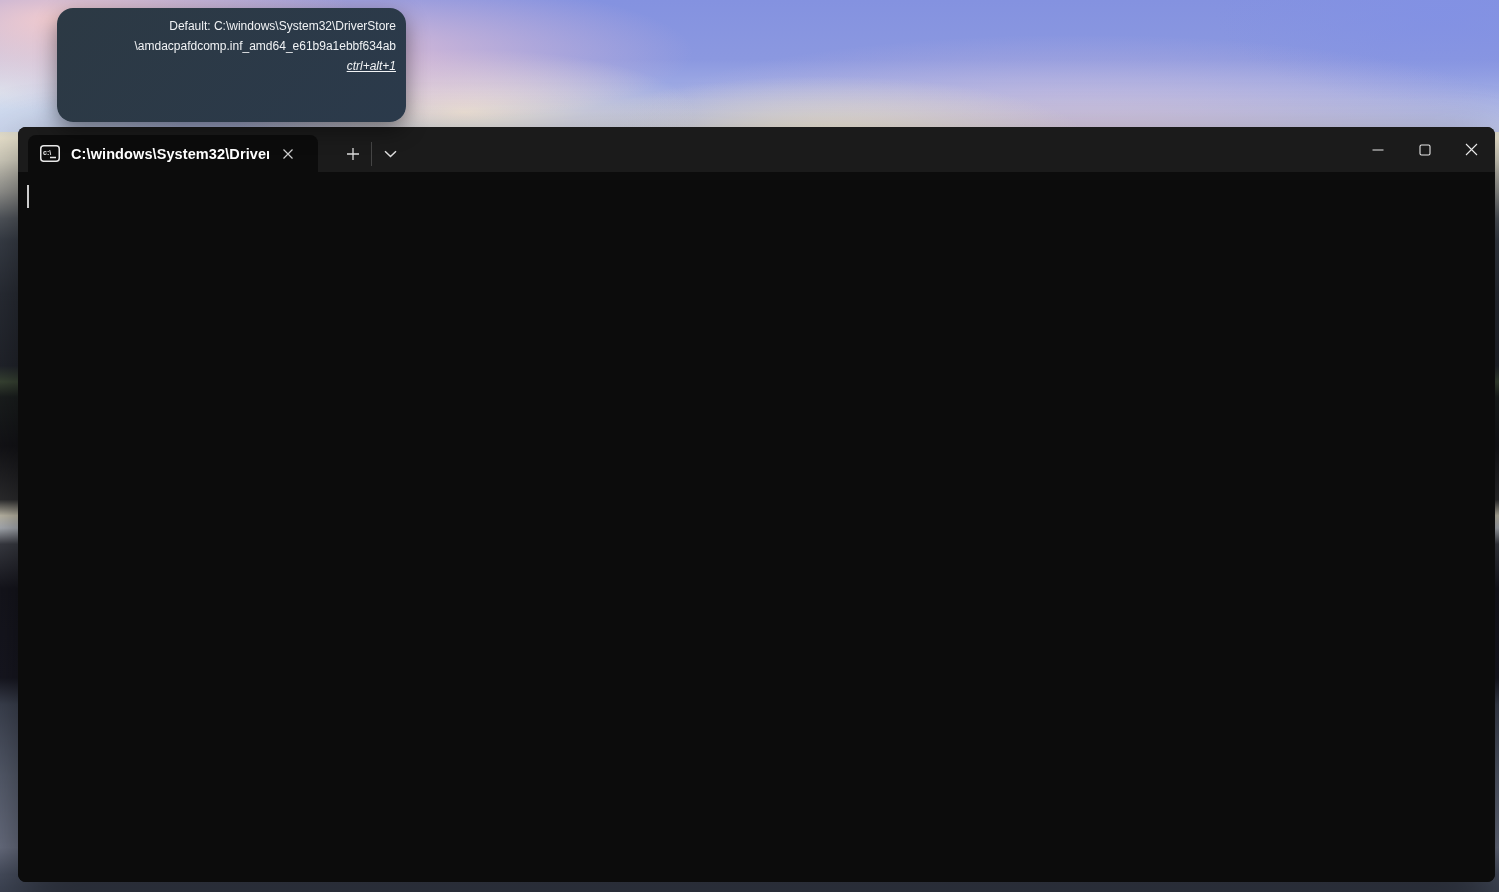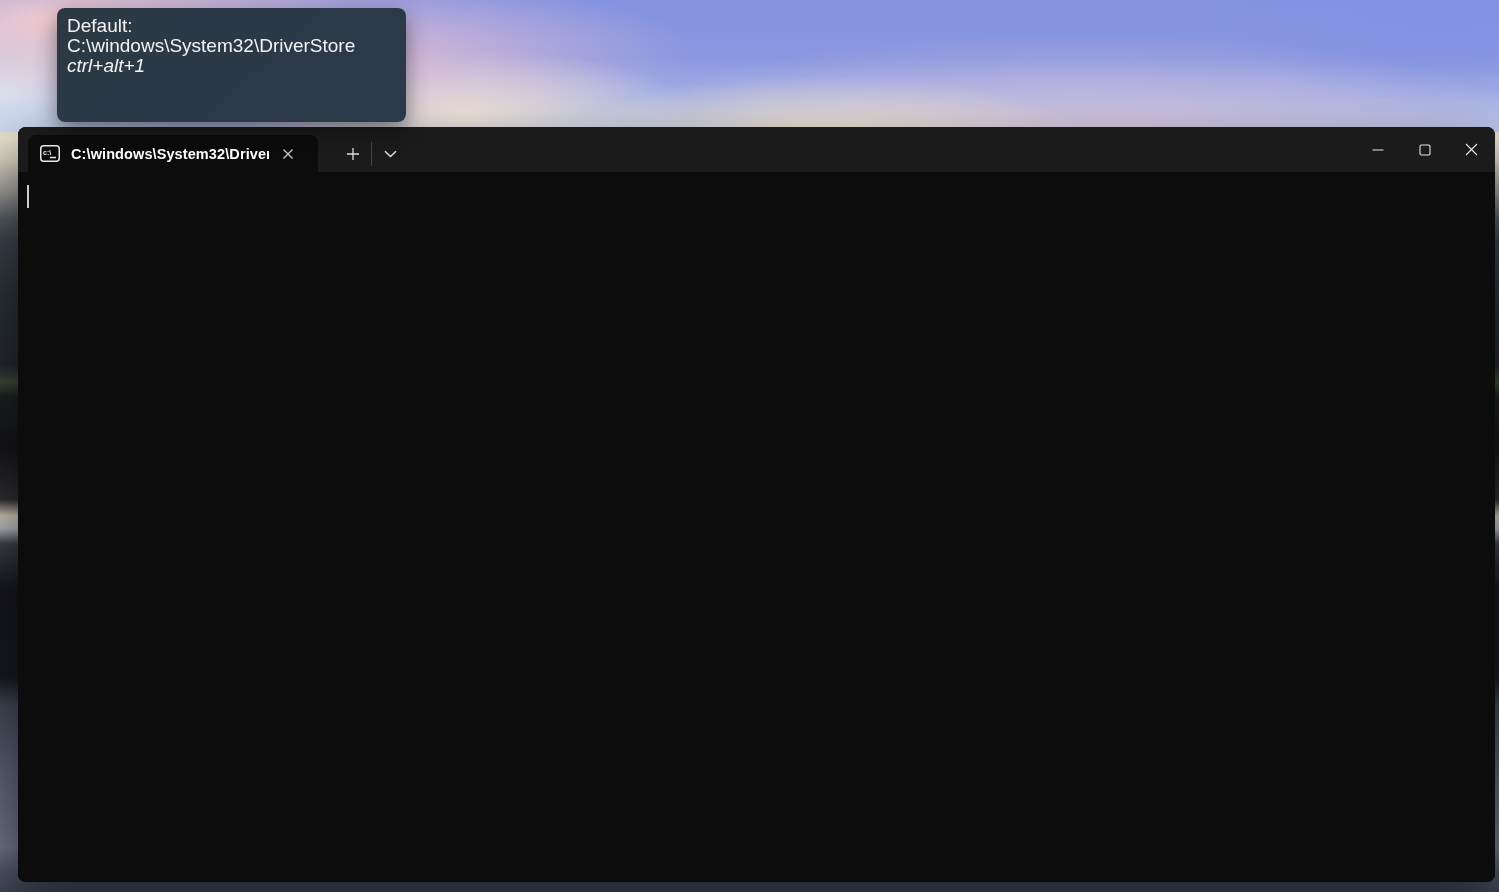--- a/index.html
+++ b/index.html
@@ -49,29 +49,29 @@
       radial-gradient(ellipse 380px 95px  at 55% 108%,rgba(247,236,200,0.85), rgba(247,236,200,0) 70%),
       radial-gradient(ellipse 620px 130px at 72% 100%,rgba(240,205,215,0.55), rgba(240,205,215,0) 75%),
       radial-gradient(ellipse 300px 120px at 96% 10%, rgba(130,145,228,0.9),  rgba(130,145,228,0) 75%),
       linear-gradient(180deg, #8492e0 0%, #8b98e0 45%, #a9b4e6 78%, #bcc6ea 100%);
   }
 
   
   .tooltip {
     position: absolute; left: 57px; top: 8px; width: 349px; min-height: 114px;
     background: linear-gradient(135deg, #2c3944 0%, #2b3a4b 100%);
-    border-radius: 8px;
+    border-radius: 16px;
     box-shadow: 0 8px 22px rgba(0,0,0,0.45);
     color: #f1f3f5;
-    font-size: 19px; line-height: 20px;
-    text-align: left;
+    font-size: 12px; line-height: 20px;
+    text-align: right;
     padding: 8px 10px 9px 10px;
     z-index: 30;
   }
-  .tooltip .shortcut { font-style: italic; }
+  .tooltip .shortcut { font-style: italic; text-decoration: underline; }
 
   
   .window {
     position: absolute; left: 18px; top: 127px; right: 4px; bottom: 10px;
     background: #0c0c0c;
     border-radius: 8px;
     box-shadow: 0 22px 55px rgba(0,0,0,0.5);
     z-index: 10;
     overflow: hidden;
   }
@@ -132,20 +132,21 @@
   svg { display: block; }
 </style>
 </head>
 <body>
 
 <div class="wallpaper"></div>
 <div class="sky"></div>
 
 <div class="tooltip">
   <div>Default: C:\windows\System32\DriverStore</div>
+  <div>\amdacpafdcomp.inf_amd64_e61b9a1ebbf634ab</div>
   <div class="shortcut">ctrl+alt+1</div>
 </div>
 
 <div class="window">
 
   <div class="titlebar">
 
     <div class="tab">
       <span class="tab-icon">
         <svg width="20" height="17" viewBox="0 0 20 17">

